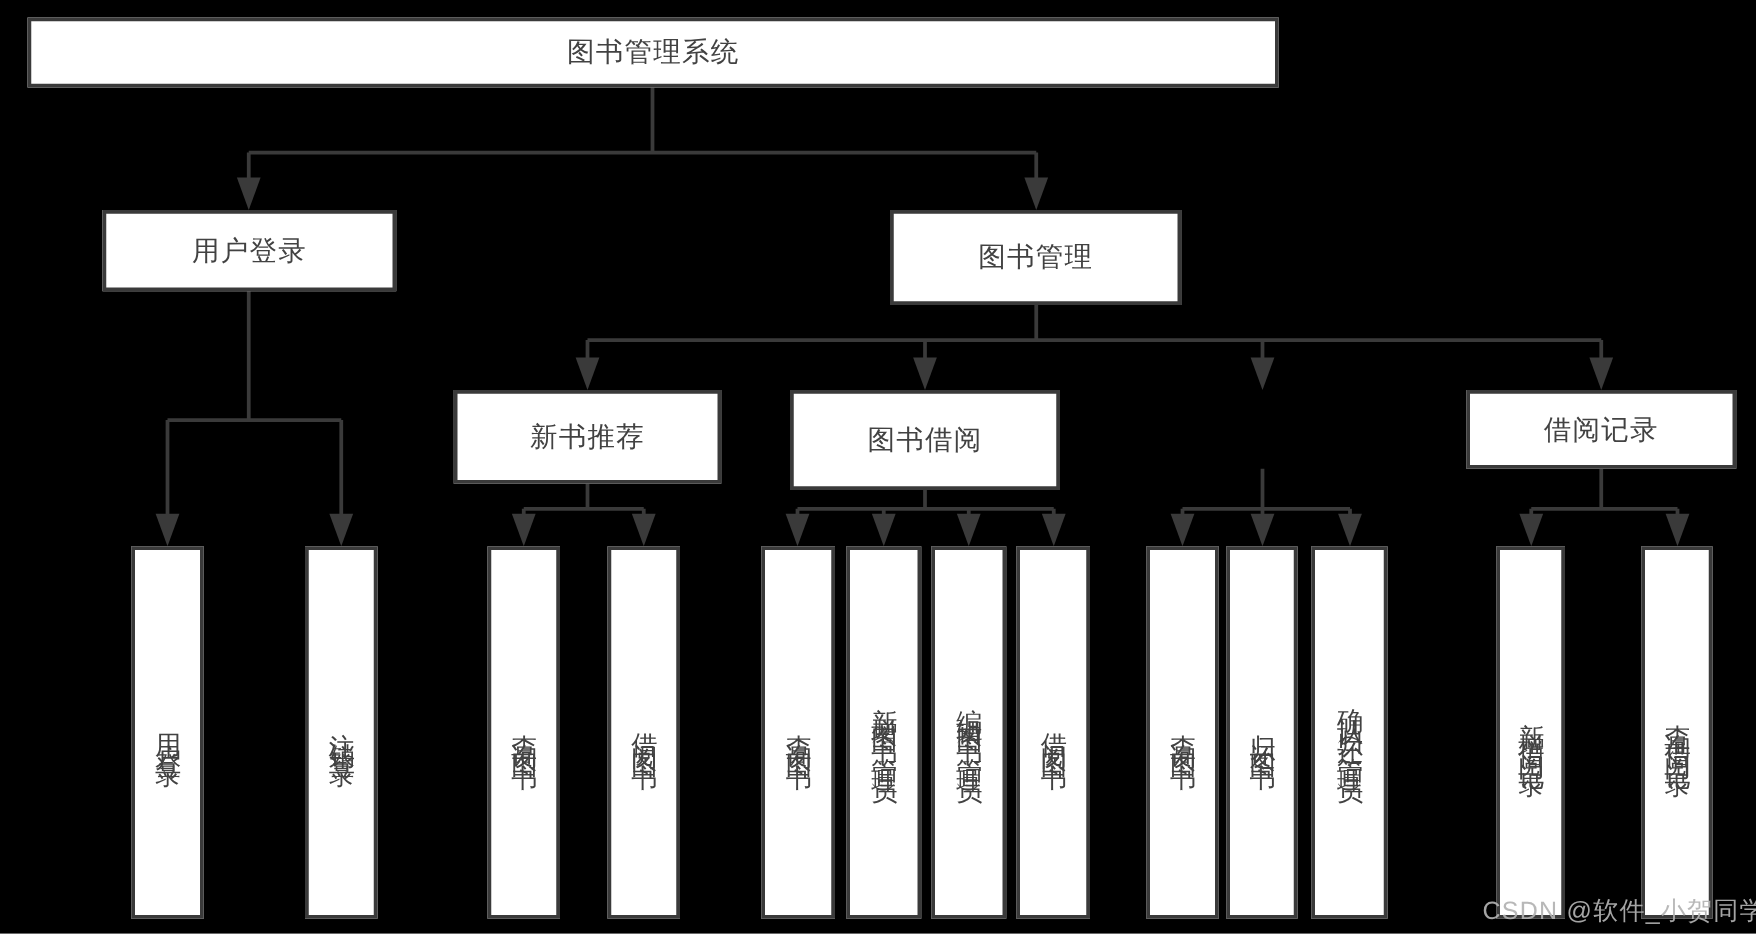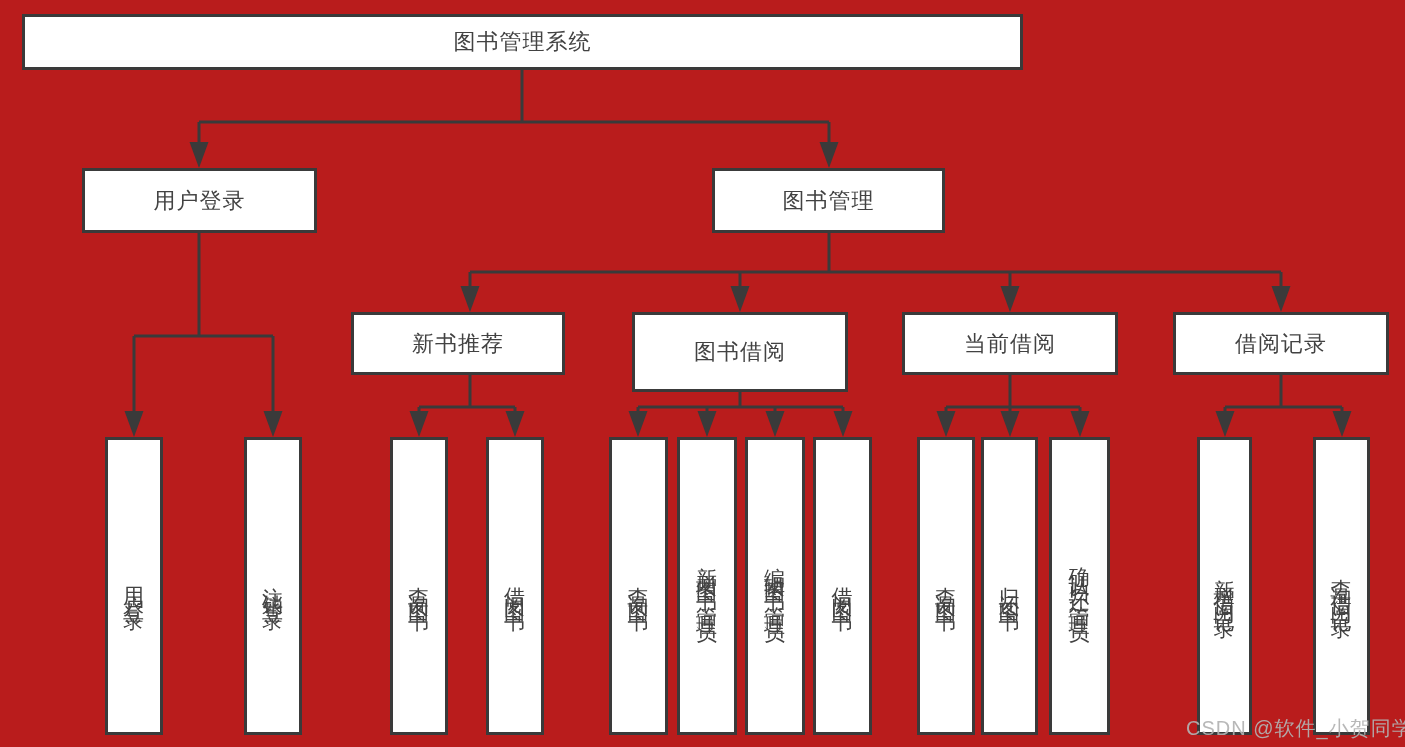--- a/index.html
+++ b/index.html
@@ -8,21 +8,21 @@
     background: #ffffff;
     width: 1405px;
     height: 747px;
     overflow: hidden;
     font-family: "Liberation Sans", "DejaVu Sans", sans-serif;
   }
   .stage {
     position: relative;
     width: 1405px;
     height: 747px;
-    background: #b91c1c;
+    background: #000000;
   }
   .connectors {
     position: absolute;
     left: 0;
     top: 0;
     z-index: 0;
   }
   .ln {
     stroke: #3a3a3a;
     stroke-width: 3;
@@ -110,32 +110,29 @@
     <path class="ah" d="M1332.5 411 L1351.5 411 L1342 437 Z"></path>
   </svg>
 
   <div class="box h" style="left:22px;top:14px;width:1001px;height:56px">
     <span>图书管理系统</span>
   </div>
 
   <div class="box h" style="left:82px;top:168px;width:235px;height:65px">
     <span>用户登录</span>
   </div>
-  <div class="box h" style="left:712px;top:168px;width:233px;height:65px">
+  <div class="box h" style="left:712px;top:168px;width:233px;height:76px">
     <span>图书管理</span>
   </div>
 
-  <div class="box h" style="left:351px;top:312px;width:214px;height:63px">
+  <div class="box h" style="left:363px;top:312px;width:214px;height:75px">
     <span>新书推荐</span>
   </div>
   <div class="box h" style="left:632px;top:312px;width:216px;height:80px">
     <span>图书借阅</span>
-  </div>
-  <div class="box h" style="left:902px;top:312px;width:216px;height:63px">
-    <span>当前借阅</span>
   </div>
   <div class="box h" style="left:1173px;top:312px;width:216px;height:63px">
     <span>借阅记录</span>
   </div>
 
   <div class="box v" style="left:105px;top:437px;width:58px;height:298px">
     <span>用户登录</span>
   </div>
   <div class="box v" style="left:244px;top:437px;width:58px;height:298px">
     <span>注销登录</span>

